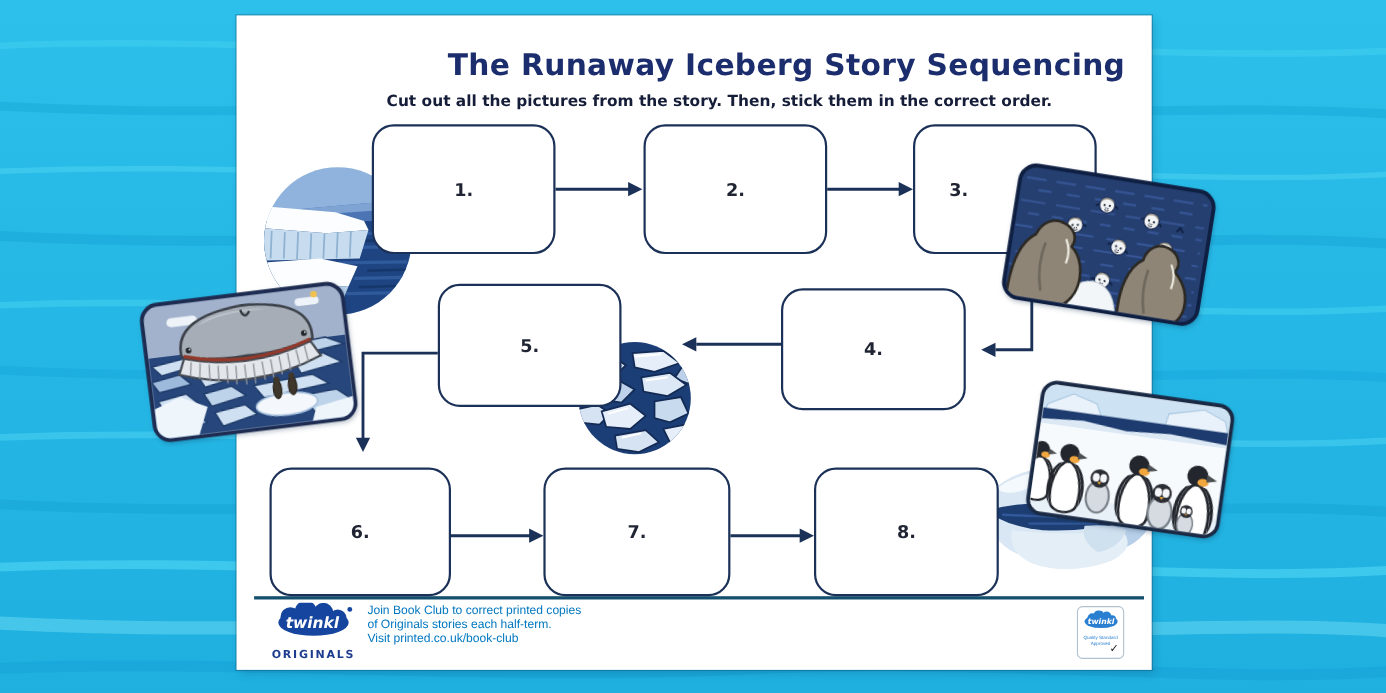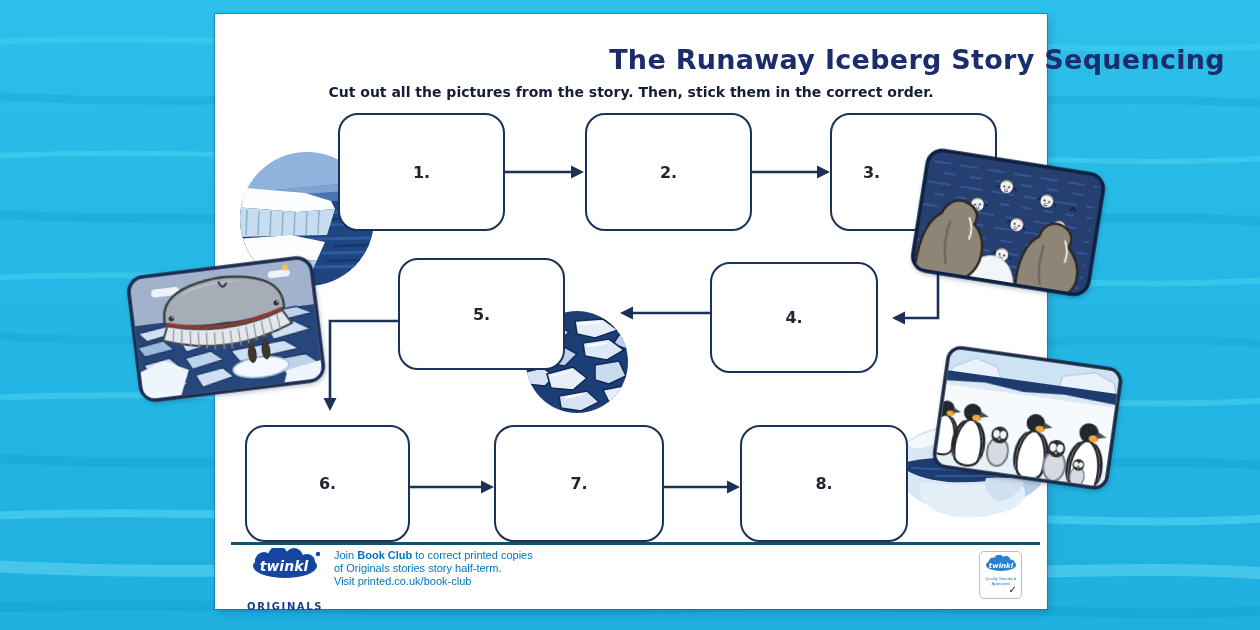--- a/index.html
+++ b/index.html
@@ -3,40 +3,40 @@
 <meta charset="utf-8">
 <title>The Runaway Iceberg Story Sequencing</title>
 <style>
   html,body{margin:0;padding:0;background:#0b90bd;}
   .stage{position:relative;width:1260px;height:630px;overflow:hidden;
          background:linear-gradient(180deg,#2cc0ea 0%,#25b7e5 45%,#1fb0e0 100%);
          font-family:"Liberation Sans",sans-serif;}
   .waves{position:absolute;inset:0;z-index:0;}
   .page{position:absolute;left:215px;top:14px;width:832px;height:595px;background:#ffffff;
         z-index:1;box-shadow:0 0 0 1px rgba(12,95,130,.5),3px 4px 8px rgba(0,60,90,.22);}
-  .title{position:absolute;left:229px;top:44px;width:996px;text-align:right;
+  .title{position:absolute;left:217px;top:44px;width:996px;text-align:center;
          font:700 27px/1.15 "DejaVu Sans",sans-serif;color:#1c2d6e;letter-spacing:.3px;z-index:5;}
   .subtitle{position:absolute;left:215px;top:84px;width:832px;text-align:center;
-            font:700 14px/1.2 "DejaVu Sans",sans-serif;color:#151d38;z-index:5;}
+            font:700 14px/1.2 "DejaVu Sans",sans-serif;color:#151d38;z-index:5;padding-left:23px;}
   .circ{position:absolute;z-index:10;}
   .corner-berg{position:absolute;left:890px;top:412px;z-index:15;}
   .seq-box{position:absolute;background:#ffffff;border:2.6px solid #1b3157;border-radius:20px;
            display:flex;align-items:center;justify-content:center;z-index:20;box-sizing:border-box;}
   .seq-num{font:700 16px "DejaVu Sans",sans-serif;color:#1f2433;}
   .arrows{position:absolute;inset:0;z-index:30;pointer-events:none;}
   .card{position:absolute;transform-origin:top left;z-index:40;filter:drop-shadow(1px 2px 2px rgba(10,40,70,.25));}
   .card-whale{left:125px;top:277px;transform:rotate(-7deg);}
   .card-night{left:928px;top:146px;transform:rotate(9deg);}
   .card-colony{left:948px;top:344px;transform:rotate(8deg);}
   .footer-rule{position:absolute;left:231px;top:542px;width:809px;height:3px;background:#14506e;z-index:6;}
   .tw-logo{position:absolute;left:243px;top:548px;width:84px;text-align:center;z-index:6;}
-  .tw-originals{font:700 10px "DejaVu Sans",sans-serif;color:#1d3c8f;letter-spacing:1.6px;margin-top:17px;}
+  .tw-originals{font:700 10px "DejaVu Sans",sans-serif;color:#1d3c8f;letter-spacing:1.6px;margin-top:5px;}
   .bookclub{position:absolute;left:334px;top:549px;z-index:6;
             font:400 11px/12.8px "Liberation Sans",sans-serif;color:#0077bf;}
-  .bookclub b{font-weight:700;}
+  .bookclub b{font-weight:400;}
   .badge{position:absolute;left:979px;top:551px;width:43px;height:48px;z-index:6;background:#fff;
          border:1px solid #b2c1ce;border-radius:5px;text-align:center;box-sizing:border-box;}
   .badge-caption{font:400 4.2px/5px "Liberation Sans",sans-serif;color:#2a7fd0;margin-top:0px;}
   .badge-check{font:700 10px "DejaVu Sans",sans-serif;color:#111;line-height:8px;text-align:right;padding-right:4px;}
 </style>
 </head>
 <body>
 
 <div class="stage">
 
@@ -367,21 +367,21 @@
           <circle cx="61" cy="14" r="8"></circle>
       </g>
       <circle cx="72" cy="6" r="2.2" fill="#15459e"></circle>
       <text x="38" y="23" text-anchor="middle" font-family="DejaVu Sans, sans-serif" font-size="14" font-weight="700" font-style="italic" fill="#ffffff">twinkl</text>
     </svg>
     <div class="tw-originals">ORIGINALS</div>
   </div>
 
   <div class="bookclub">
     <div><span>Join </span><b>Book Club</b><span> to correct printed copies</span></div>
-    <div>of Originals stories story half-term.</div>
+    <div>of Originals stories each half-term.</div>
     <div>Visit printed.co.uk/book-club</div>
   </div>
 
   <div class="badge">
     <svg width="34" height="17" viewBox="0 0 34 17" style="margin-top:3px">
       <g fill="#2a7fd0">
         <ellipse cx="17" cy="10" rx="15" ry="6"></ellipse>
         <circle cx="9" cy="7" r="4.4"></circle>
           <circle cx="15" cy="4.6" r="5"></circle>
         <circle cx="22" cy="5.4" r="4.4"></circle>

